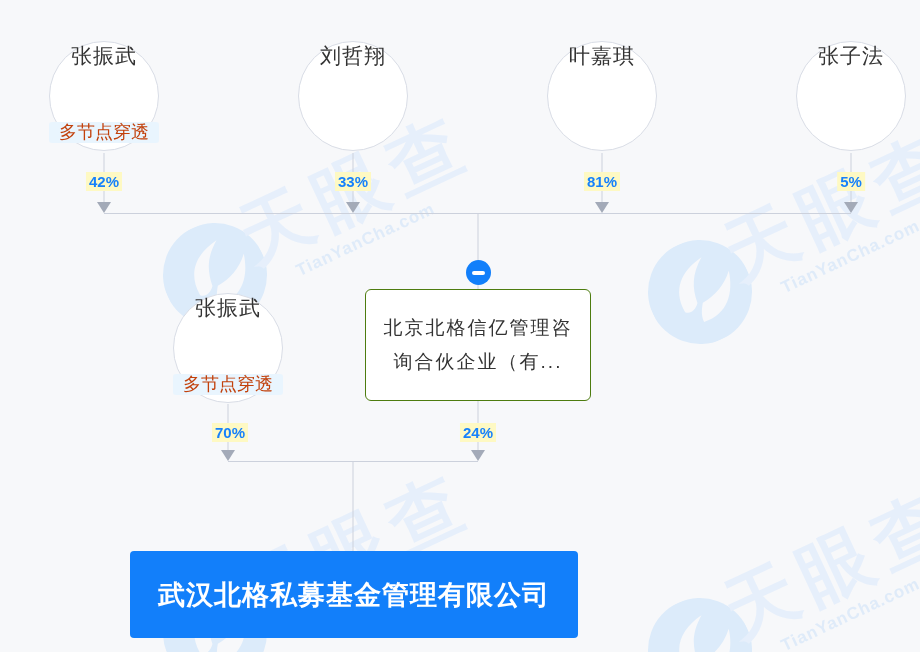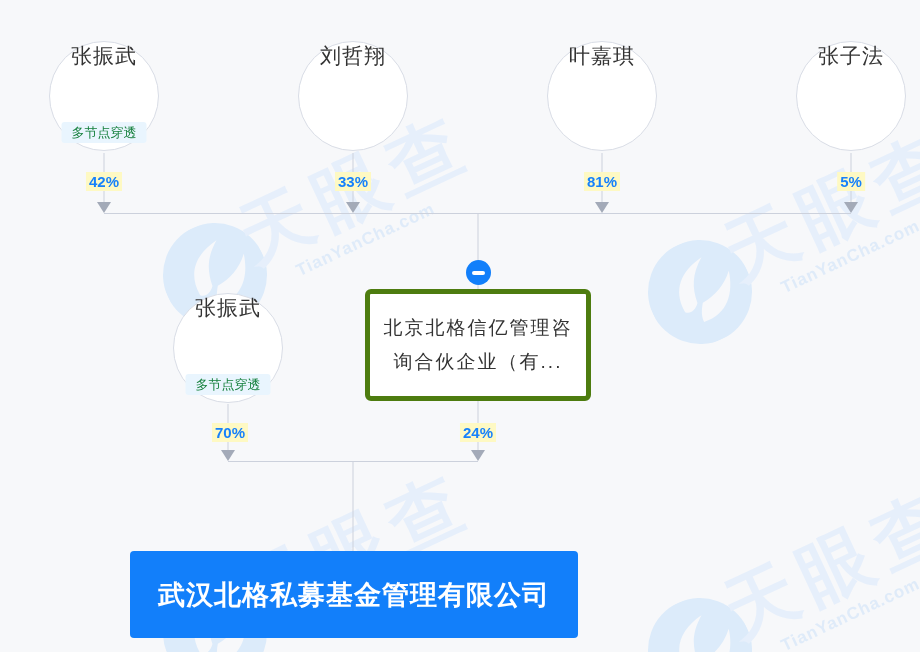--- a/index.html
+++ b/index.html
@@ -13,26 +13,26 @@
   .wm-big{font-size:72px;line-height:72px;letter-spacing:10px;font-weight:700;color:#e6effb;margin-top:-3px;}
   .wm-small{font-size:17px;line-height:17px;letter-spacing:1px;font-weight:700;color:#dfebf9;margin:6px 0 0 36px;}
 
   
   .connector-svg{position:absolute;left:0;top:0;z-index:1;}
 
   
   .node-circle{position:absolute;width:110px;height:110px;border-radius:50%;background:#fff;
       border:1px solid #d9dde6;display:flex;justify-content:center;z-index:2;box-sizing:border-box;}
   .node-name{font-size:21px;color:#333;letter-spacing:1px;}
-  .badge{position:absolute;left:50%;transform:translateX(-50%);bottom:7px;background:#e9f5fe;color:#15803d;
-      font-size:13px;line-height:21px;padding:0 10px;border-radius:3px;white-space:nowrap;z-index:3;}
+  .badge{position:absolute;left:50%;transform:translateX(-50%);bottom:7px;background:#e9f5fe;color:#c2410c;
+      font-size:18px;line-height:21px;padding:0 10px;border-radius:3px;white-space:nowrap;z-index:3;}
   .pct{position:absolute;transform:translateX(-50%);font-size:15px;font-weight:700;color:#1681fb;
       background:#fef9c3;padding:0 3px;line-height:19px;z-index:2;}
   .company-box{position:absolute;left:365px;top:289px;width:226px;height:112px;background:#fff;
-      border:5px solid #4d7c0f;border-radius:6px;display:flex;align-items:center;justify-content:center;
+      border:1px solid #4d7c0f;border-radius:6px;display:flex;align-items:center;justify-content:center;
       z-index:2;box-sizing:border-box;}
   .company-box .txt{width:198px;font-size:19px;letter-spacing:2px;line-height:34px;color:#333;text-align:center;}
   .collapse-btn{position:absolute;left:466px;top:260px;width:25px;height:25px;border-radius:50%;
       background:#127ffa;z-index:3;display:flex;align-items:center;justify-content:center;cursor:pointer;border:none;padding:0;}
   .minus-bar{width:13px;height:4px;border-radius:2px;background:#fff;}
   .target-box{position:absolute;left:130px;top:551px;width:448px;height:87px;background:#127ffa;border-radius:4px;
       display:flex;align-items:center;justify-content:center;z-index:2;}
   .target-box .txt{color:#fff;font-size:27px;font-weight:700;letter-spacing:1px;}
 </style>
 </head>

